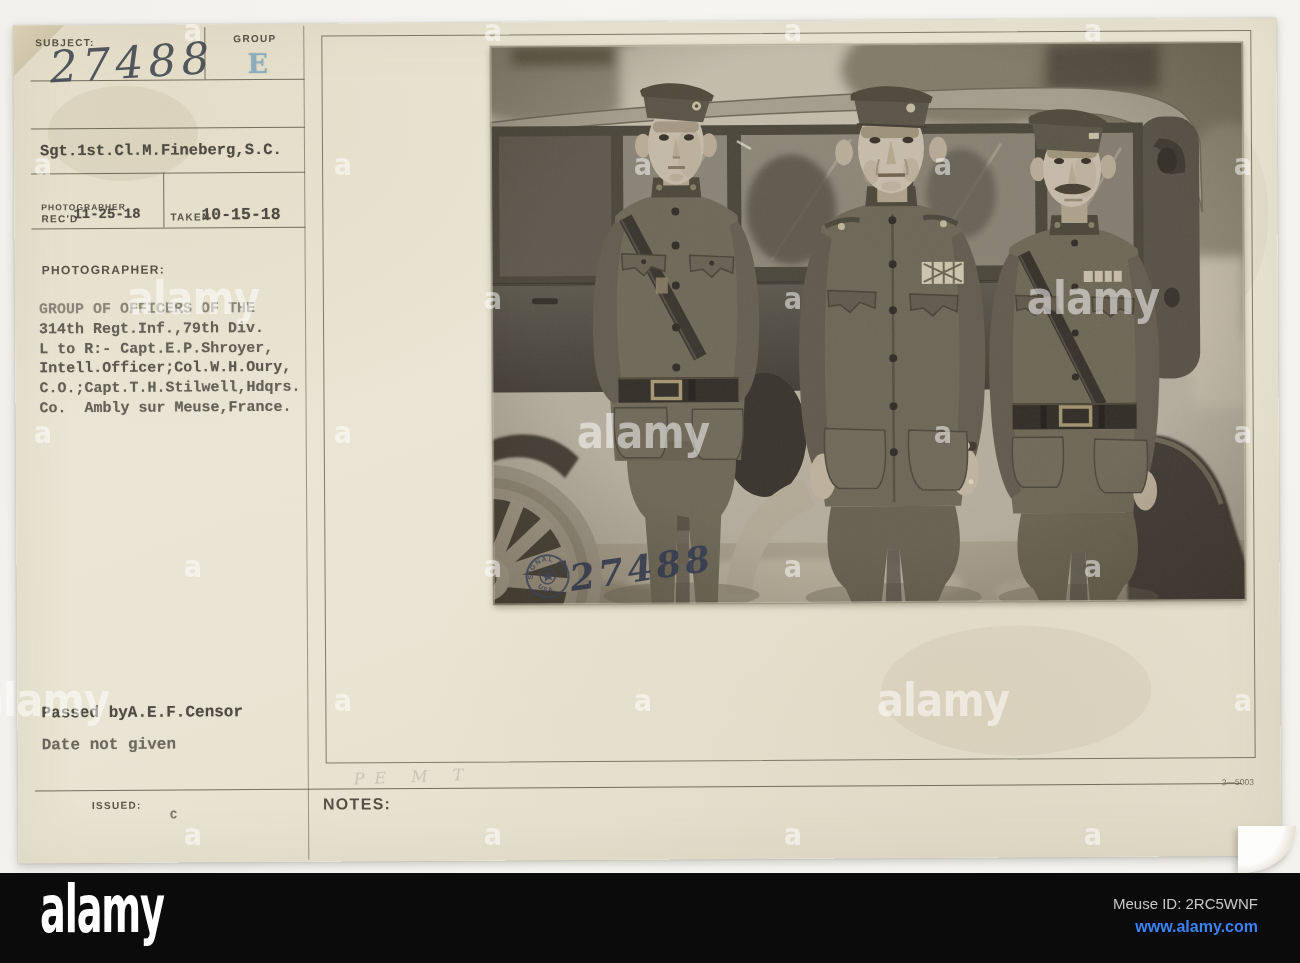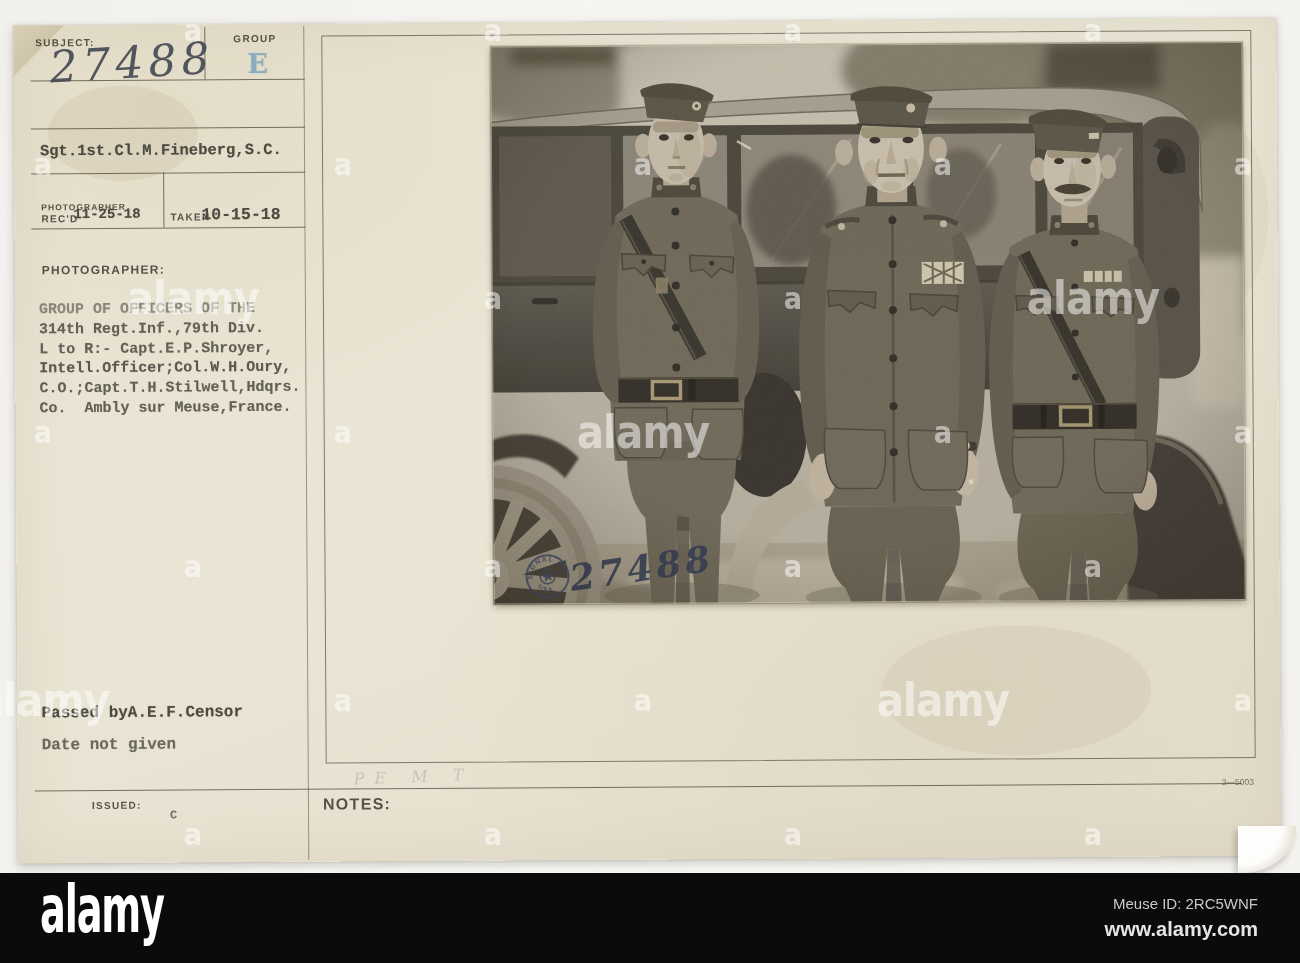--- a/index.html
+++ b/index.html
@@ -51,21 +51,21 @@
         border-radius:0 0 95% 0;
         box-shadow:-3px 4px 6px rgba(60,55,40,.25);}
   
   #footer-bar{position:absolute;left:0;top:873px;width:1300px;height:90px;
         background:#0b0b0b;z-index:60;}
   #footer-logo{position:absolute;left:40px;top:4px;color:#fff;font-weight:700;
         font-family:"DejaVu Sans",sans-serif;font-size:66px;line-height:1;
         transform:scaleX(.58);transform-origin:left top;letter-spacing:-2px;}
   #footer-right{position:absolute;right:42px;top:22px;text-align:right;}
   #footer-id{color:#c9c9c9;font-size:15px;font-family:"Liberation Sans",sans-serif;}
-  #footer-url{color:#e5e5e5;font-size:20px;font-weight:700;margin-top:6px;
+  #footer-url{color:#3b82f6;font-size:16px;font-weight:700;margin-top:6px;
         font-family:"Liberation Sans",sans-serif;}
 </style>
 </head>
 <body>
 
 <div id="stage">
   <div id="paper">
     <div id="card"></div>
     <div class="fold"></div>
     <div class="stain" style="left:50px;top:85px;width:150px;height:95px;background:rgba(150,130,90,.10);"></div>

